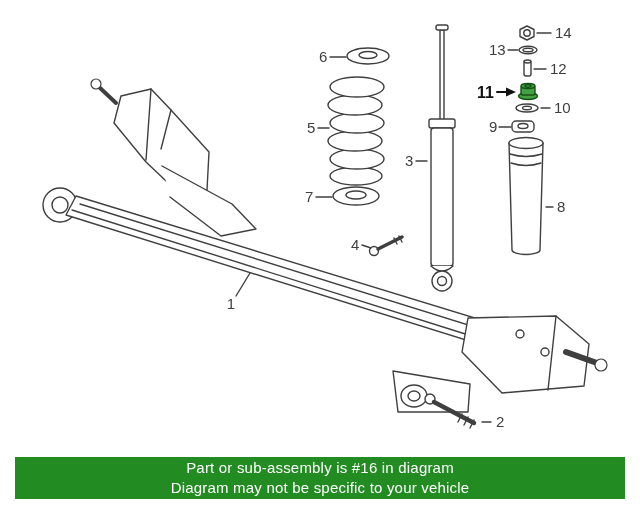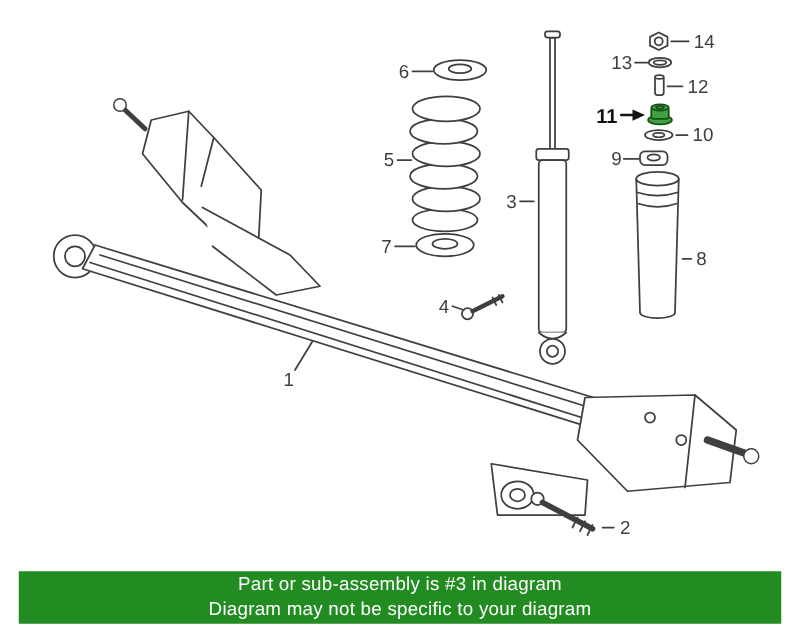--- a/index.html
+++ b/index.html
@@ -163,17 +163,17 @@
       <text x="489" y="132">9</text>
       <text x="554" y="113">10</text>
       <text x="477" y="98" font-size="16" font-weight="bold" fill="#111111">11</text>
       <text x="550" y="74">12</text>
       <text x="489" y="55">13</text>
       <text x="555" y="38">14</text>
     </g>
   </svg>
 
   <div class="banner" style="background: rgb(34, 139, 34); color: rgb(255, 255, 255);">
-    <div class="banner-line">Part or sub-assembly is #3 in diagram</div>
-    <div class="banner-line">Diagram may not be specific to your diagram</div>
+    <div class="banner-line">Part or sub-assembly is #16 in diagram</div>
+    <div class="banner-line">Diagram may not be specific to your vehicle</div>
   </div>
 
 </div>
 
 </body></html>

